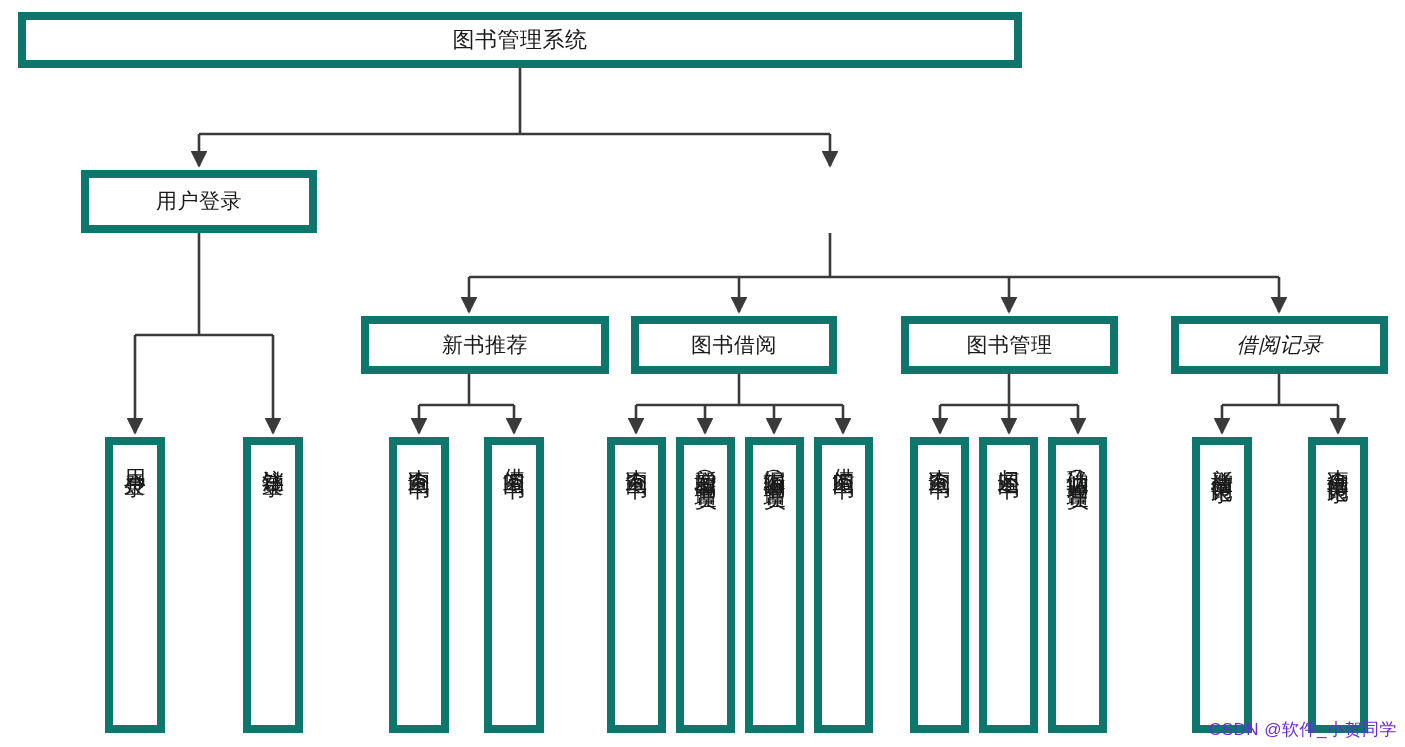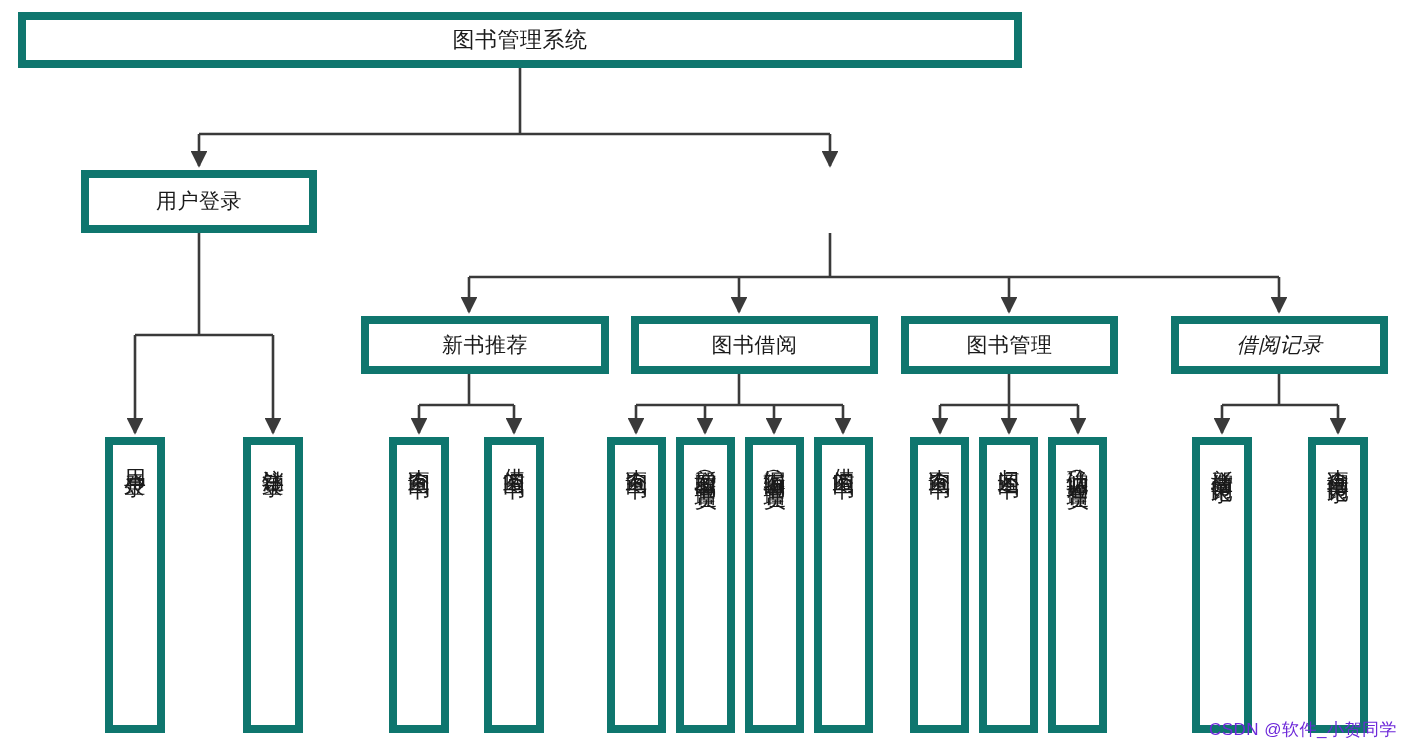--- a/index.html
+++ b/index.html
@@ -132,21 +132,21 @@
     <span class="node-label">图书管理系统</span>
   </div>
 
   <div class="node node-horizontal" style="left:81px; top:170px; width:236px; height:63px;">
     <span class="node-label">用户登录</span>
   </div>
 
   <div class="node node-horizontal" style="left:361px; top:316px; width:248px; height:58px;">
     <span class="node-label">新书推荐</span>
   </div>
-  <div class="node node-horizontal" style="left:631px; top:316px; width:247px; height:58px;justify-content:center;">
+  <div class="node node-horizontal" style="left:631px; top:316px; width:206px; height:58px;justify-content:center;">
     <span class="node-label">图书借阅</span>
   </div>
   <div class="node node-horizontal" style="left:901px; top:316px; width:217px; height:58px;">
     <span class="node-label">图书管理</span>
   </div>
   <div class="node node-horizontal" style="left:1171px; top:316px; width:217px; height:58px;font-style:italic;">
     <span class="node-label">借阅记录</span>
   </div>
 
   <div class="node node-vertical" style="left:105px; top:437px; width:60px; height:296px;">

